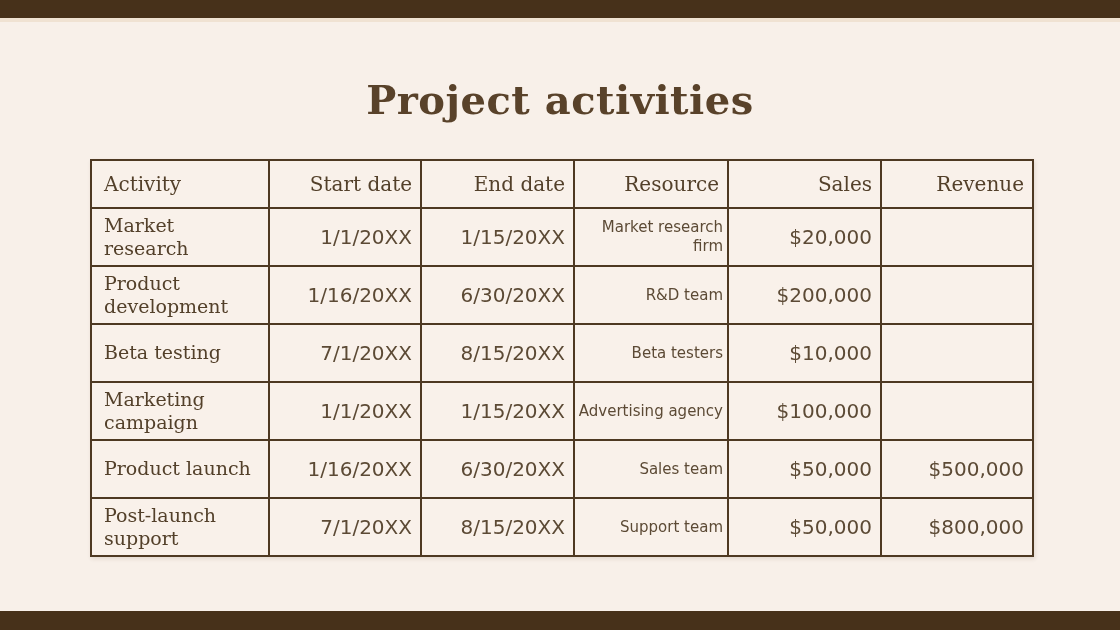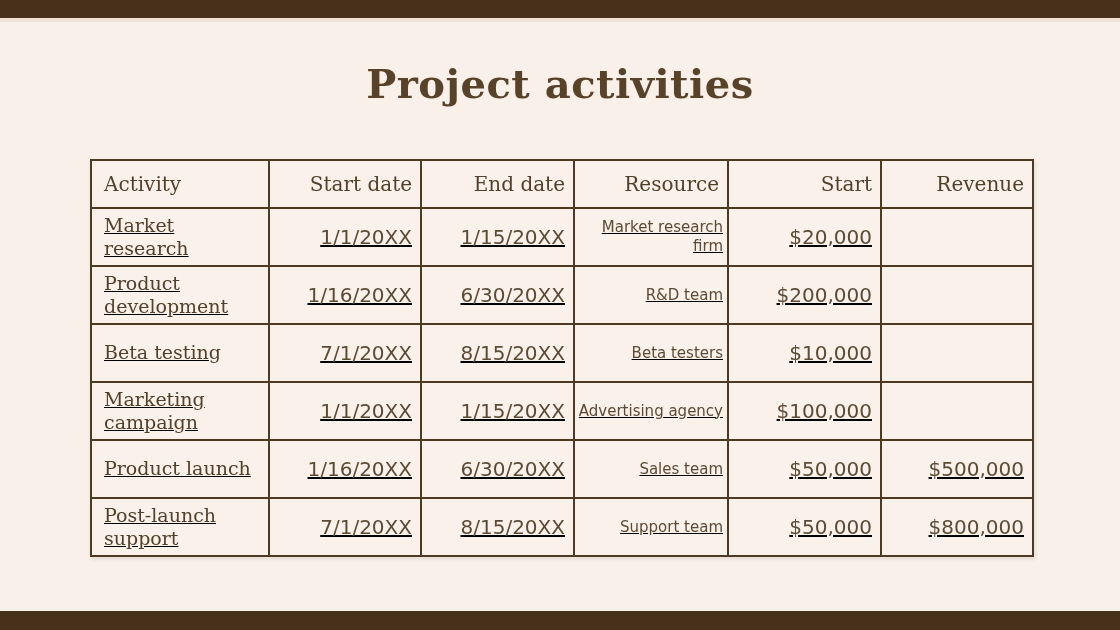--- a/index.html
+++ b/index.html
@@ -24,21 +24,21 @@
     top: 0;
     height: 18px;
     border-bottom: 4px solid #f0e2d2;
   }
   .accent-bar.bottom {
     bottom: 0;
     height: 19px;
   }
   .slide-title {
     position: absolute;
-    top: 60px;
+    top: 76px;
     left: 0;
     width: 1120px;
     margin: 0;
     text-align: center;
     font-family: "DejaVu Serif", "Liberation Serif", serif;
     font-weight: 700;
     font-size: 40px;
     letter-spacing: 0.5px;
     color: #59422a;
   }
@@ -60,21 +60,21 @@
   .activities-table col.c5 { width: 152px; }
   .activities-table th,
   .activities-table td {
     border: 2px solid #4e3922;
     padding: 2px 8px;
     vertical-align: middle;
     text-align: right;
     overflow: hidden;
   }
   .activities-table thead tr { height: 48px; }
-  .activities-table tbody tr { height: 58px; text-decoration: underline; }
+  .activities-table tbody tr { height: 58px; }
   .activities-table th {
     font-family: "DejaVu Serif", "Liberation Serif", serif;
     font-weight: 400;
     font-size: 20px;
     color: #53402a;
   }
   .activities-table th.col-activity,
   .activities-table td.cell-activity {
     text-align: left;
     padding-left: 12px;
@@ -112,21 +112,21 @@
       <col class="c3">
       <col class="c4">
       <col class="c5">
   </colgroup>
   <thead>
     <tr id="header-row">
         <th class="col-activity">Activity</th>
         <th class="col-start">Start date</th>
         <th class="col-end">End date</th>
         <th class="col-resource">Resource</th>
-        <th class="col-cost">Start</th>
+        <th class="col-cost">Sales</th>
         <th class="col-revenue">Revenue</th>
       </tr>
   </thead>
   <tbody id="table-body">
       <tr>
         <td class="cell-activity">Market research</td>
         <td class="cell-start">1/1/20XX</td>
         <td class="cell-end">1/15/20XX</td>
         <td class="cell-resource">Market research firm</td>
         <td class="cell-cost">$20,000</td>

